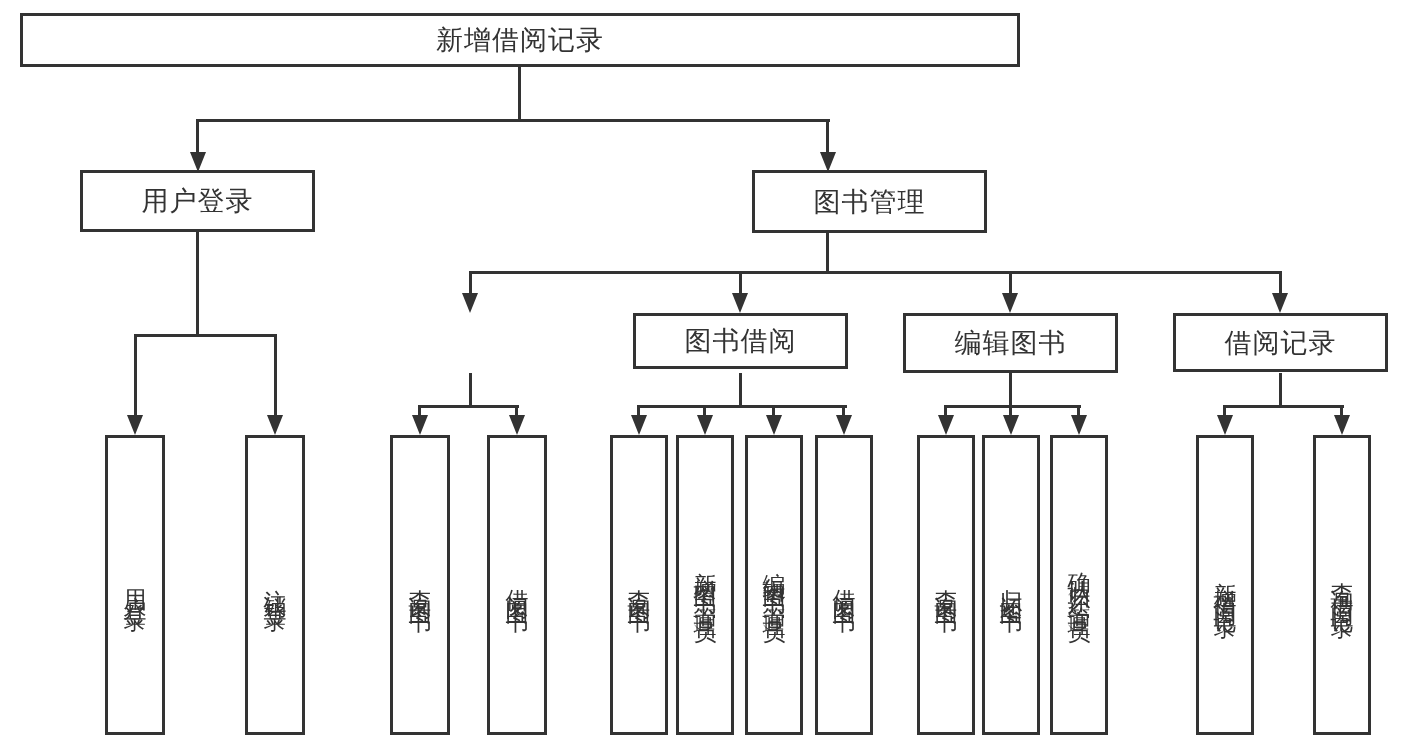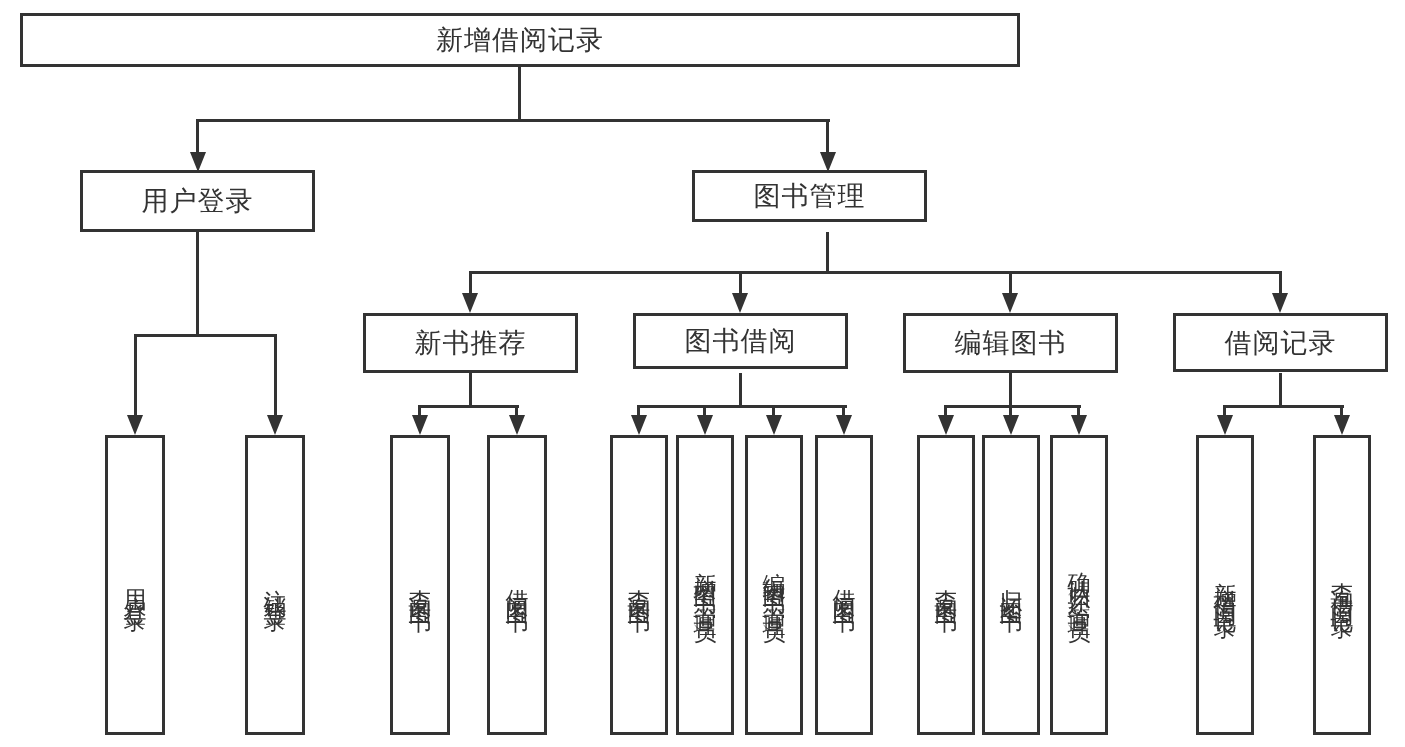--- a/index.html
+++ b/index.html
@@ -70,41 +70,40 @@
   <div class="box" style="left:20px;top:13px;width:1000px;height:54px;">新增借阅记录</div>
 
   <div class="vl" style="left:518px;top:67px;height:53px;"></div>
   <div class="hl" style="left:196px;top:119px;width:634px;"></div>
   <div class="vl" style="left:196px;top:119px;height:35px;"></div>
   <div class="ah" style="left:190px;top:152px;"></div>
   <div class="vl" style="left:826px;top:119px;height:35px;"></div>
   <div class="ah" style="left:820px;top:152px;"></div>
 
   <div class="box" style="left:80px;top:170px;width:235px;height:62px;">用户登录</div>
-  <div class="box" style="left:692px;top:170px;width:235px;height:52px;">图书管理</div>
+  <div class="box" style="left:752px;top:170px;width:235px;height:63px;">图书管理</div>
 
   <div class="vl" style="left:196px;top:232px;height:103px;"></div>
   <div class="hl" style="left:134px;top:334px;width:143px;"></div>
   <div class="vl" style="left:134px;top:334px;height:83px;"></div>
   <div class="ah" style="left:127px;top:415px;"></div>
   <div class="vl" style="left:274px;top:334px;height:83px;"></div>
   <div class="ah" style="left:267px;top:415px;"></div>
 
   <div class="vl" style="left:826px;top:232px;height:42px;"></div>
   <div class="hl" style="left:469px;top:271px;width:813px;"></div>
   <div class="vl" style="left:469px;top:271px;height:26px;"></div>
   <div class="ah" style="left:462px;top:293px;"></div>
   <div class="vl" style="left:739px;top:271px;height:26px;"></div>
   <div class="ah" style="left:732px;top:293px;"></div>
   <div class="vl" style="left:1009px;top:271px;height:26px;"></div>
   <div class="ah" style="left:1002px;top:293px;"></div>
   <div class="vl" style="left:1279px;top:271px;height:26px;"></div>
   <div class="ah" style="left:1272px;top:293px;"></div>
 
-  <div class="box" style="left:363px;top:313px;width:215px;height:60px;">新书推荐</div>
   <div class="box" style="left:633px;top:313px;width:215px;height:56px;">图书借阅</div>
   <div class="box" style="left:903px;top:313px;width:215px;height:60px;">编辑图书</div>
   <div class="box" style="left:1173px;top:313px;width:215px;height:59px;">借阅记录</div>
 
   <div class="vl" style="left:469px;top:373px;height:34px;"></div>
   <div class="hl" style="left:418px;top:405px;width:101px;"></div>
   <div class="vl" style="left:418px;top:405px;height:13px;"></div>
   <div class="ah" style="left:412px;top:415px;"></div>
   <div class="vl" style="left:515px;top:405px;height:13px;"></div>
   <div class="ah" style="left:509px;top:415px;"></div>

